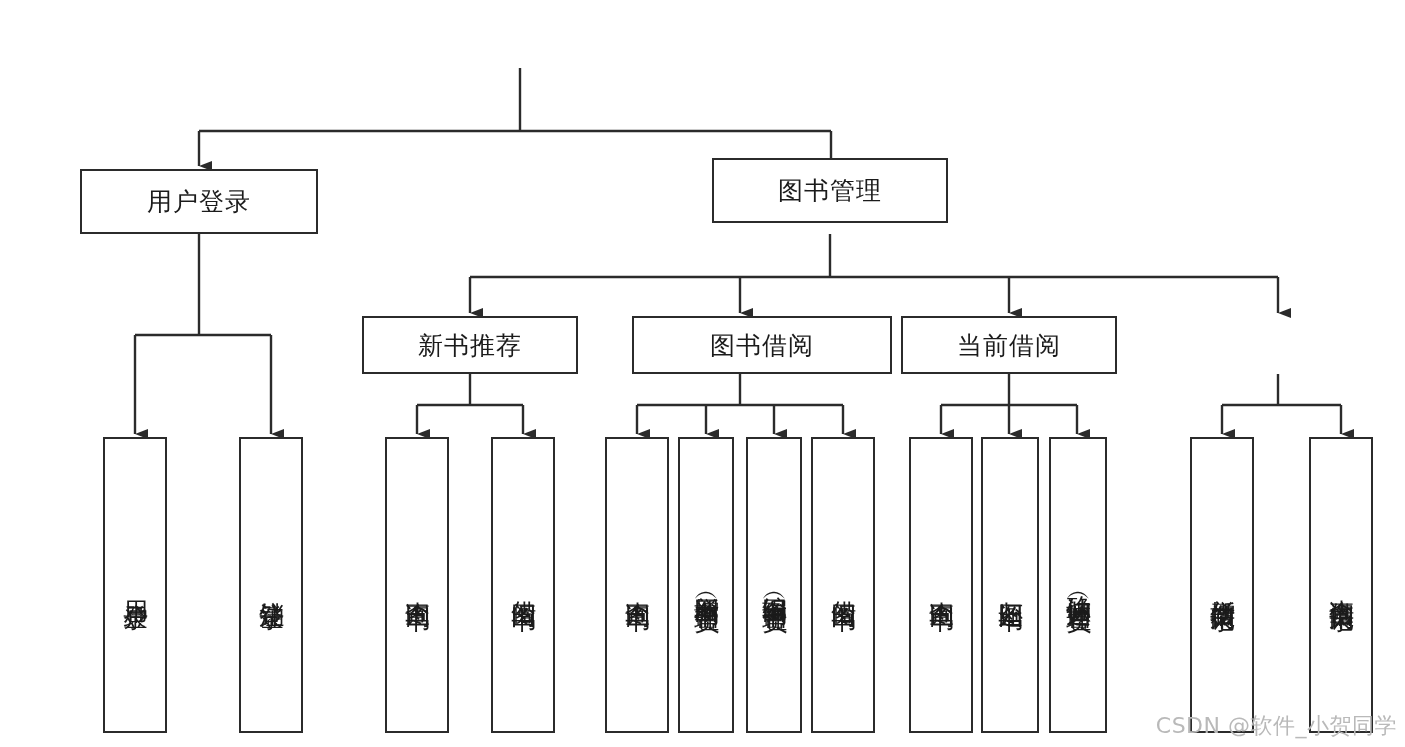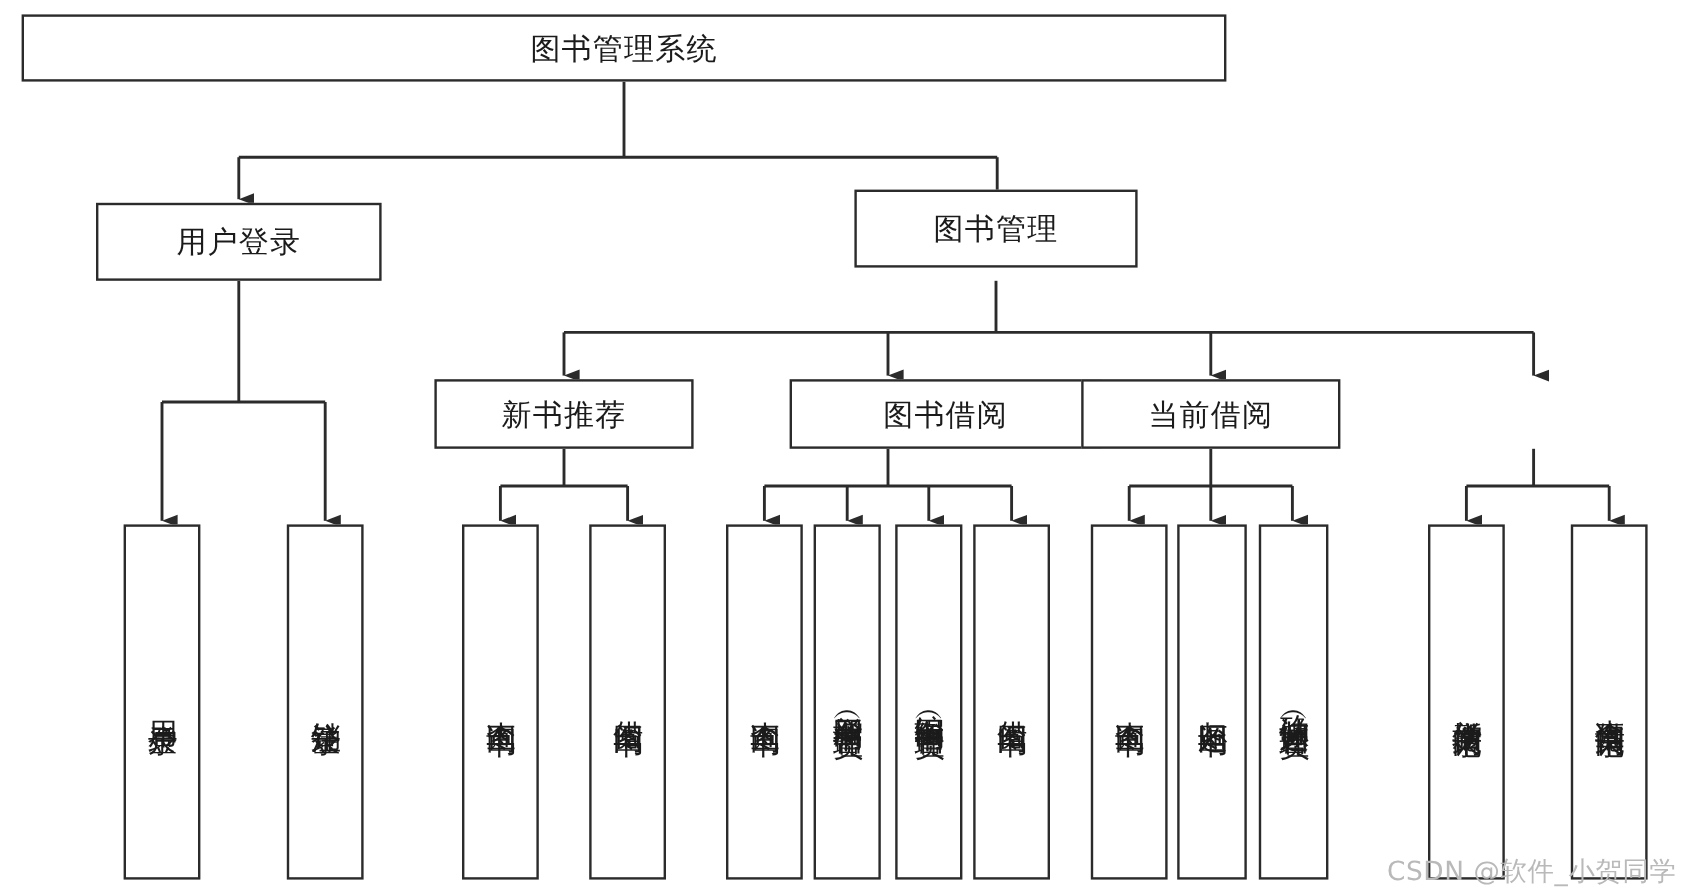--- a/index.html
+++ b/index.html
@@ -114,35 +114,32 @@
       <path d="M1009,405 L1009,434" marker-end="url(#arrowdown)"></path>
       <path d="M1077,405 L1077,434" marker-end="url(#arrowdown)"></path>
 
       <path d="M1278,374 L1278,405"></path>
       <path d="M1222,405 L1341,405"></path>
       <path d="M1222,405 L1222,434" marker-end="url(#arrowdown)"></path>
       <path d="M1341,405 L1341,434" marker-end="url(#arrowdown)"></path>
     </g>
   </svg>
 
-  <div class="node horiz" style="left:18px; top:12px; width:1004px; height:56px;">
-    <span>图书管理系统</span>
-  </div>
 
   <div class="node horiz" style="left:80px; top:169px; width:238px; height:65px;">
     <span>用户登录</span>
   </div>
   <div class="node horiz" style="left:712px; top:158px; width:236px; height:65px;">
     <span>图书管理</span>
   </div>
 
   <div class="node horiz" style="left:362px; top:316px; width:216px; height:58px;">
     <span>新书推荐</span>
   </div>
-  <div class="node horiz" style="left:632px; top:316px; width:260px; height:58px;margin-left:26px;">
+  <div class="node horiz" style="left:632px; top:316px; width:260px; height:58px;">
     <span>图书借阅</span>
   </div>
   <div class="node horiz" style="left:901px; top:316px; width:216px; height:58px;">
     <span>当前借阅</span>
   </div>
 
   <div class="node vert" style="left:103px; top:437px; width:64px; height:296px;">
     <span class="vtext">用户登录</span>
   </div>
   <div class="node vert" style="left:239px; top:437px; width:64px; height:296px;">

